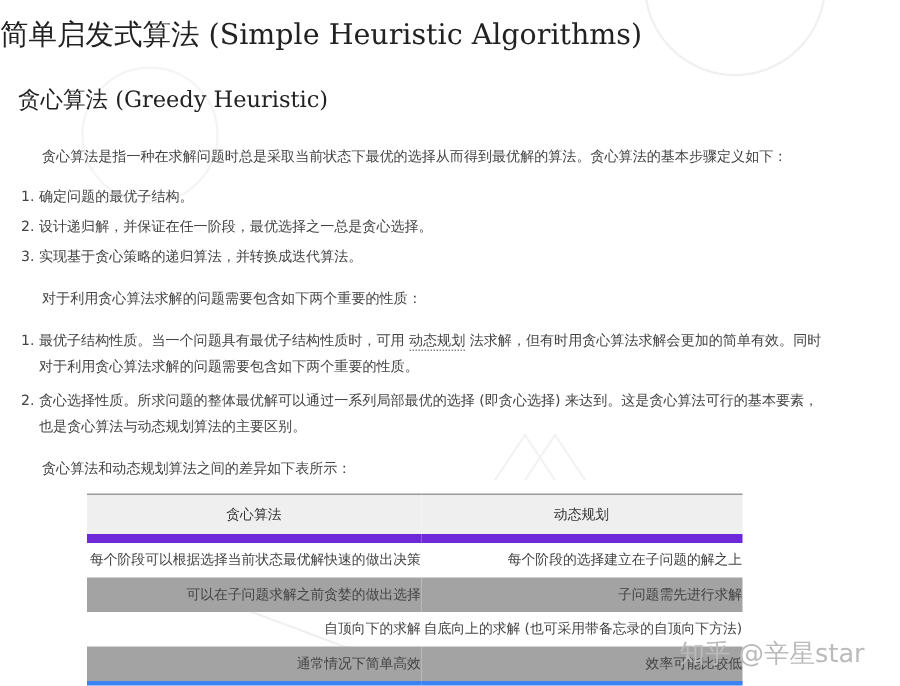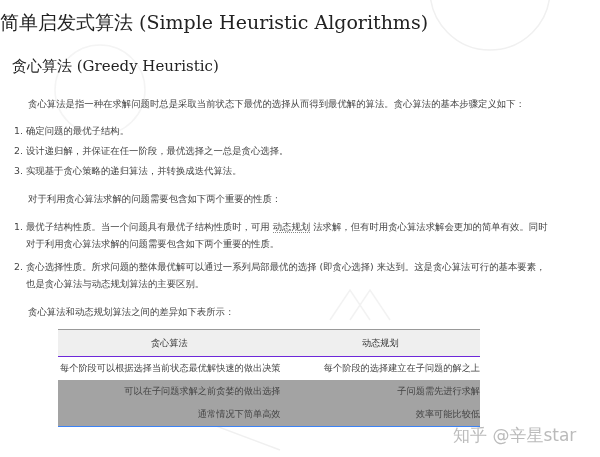--- a/index.html
+++ b/index.html
@@ -30,26 +30,26 @@
   .li2 {
     position: absolute; left: 26px; font-size: 9.4px; color: #444; white-space: nowrap;
   }
   .dotted { border-bottom: 1px dotted #888; }
   table.cmp {
     position: absolute; left: 58px; top: 329px; width: 422px;
     border-collapse: collapse; font-size: 9.2px; color: #444;
   }
   table.cmp th {
     background: #efefef; font-weight: normal; color: #333;
-    height: 24px; border-top: 1px solid #999; border-bottom: 1px solid #6d28d9;
+    height: 24px; border-top: 1px solid #999; border-bottom: 6px solid #6d28d9;
     text-align: center;
   }
   table.cmp td { height: 23px; padding: 0 0 0 2px; text-align: right; white-space: nowrap; }
   table.cmp tr.alt td { background: #a3a3a3; }
-  table.cmp tr:last-child td { border-bottom: 1px solid #3b82f6; }
+  table.cmp tr:last-child td { border-bottom: 3px solid #3b82f6; }
   .watermark {
     position: absolute; left: 453px; top: 424px;
     font-size: 17px; color: #bbbbbb; white-space: nowrap;
   }
 </style>
 </head>
 <body>
 
 <svg class="bg-deco" width="600" height="457" style="left:0;top:0">
   <circle cx="490" cy="-10" r="60" fill="none" stroke="#f0f0f0" stroke-width="1.5"></circle>
@@ -89,20 +89,24 @@
   </thead>
   <tbody>
     <tr>
       <td>每个阶段可以根据选择当前状态最优解快速的做出决策</td>
       <td>每个阶段的选择建立在子问题的解之上</td>
     </tr>
     <tr class="alt">
       <td>可以在子问题求解之前贪婪的做出选择</td>
       <td>子问题需先进行求解</td>
     </tr>
+    <tr>
+      <td>自顶向下的求解</td>
+      <td>自底向上的求解 (也可采用带备忘录的自顶向下方法)</td>
+    </tr>
     <tr class="alt">
       <td>通常情况下简单高效</td>
       <td>效率可能比较低</td>
     </tr>
   </tbody>
 </table>
 
 <div class="watermark">知乎 @辛星star</div>
 
 </body></html>

